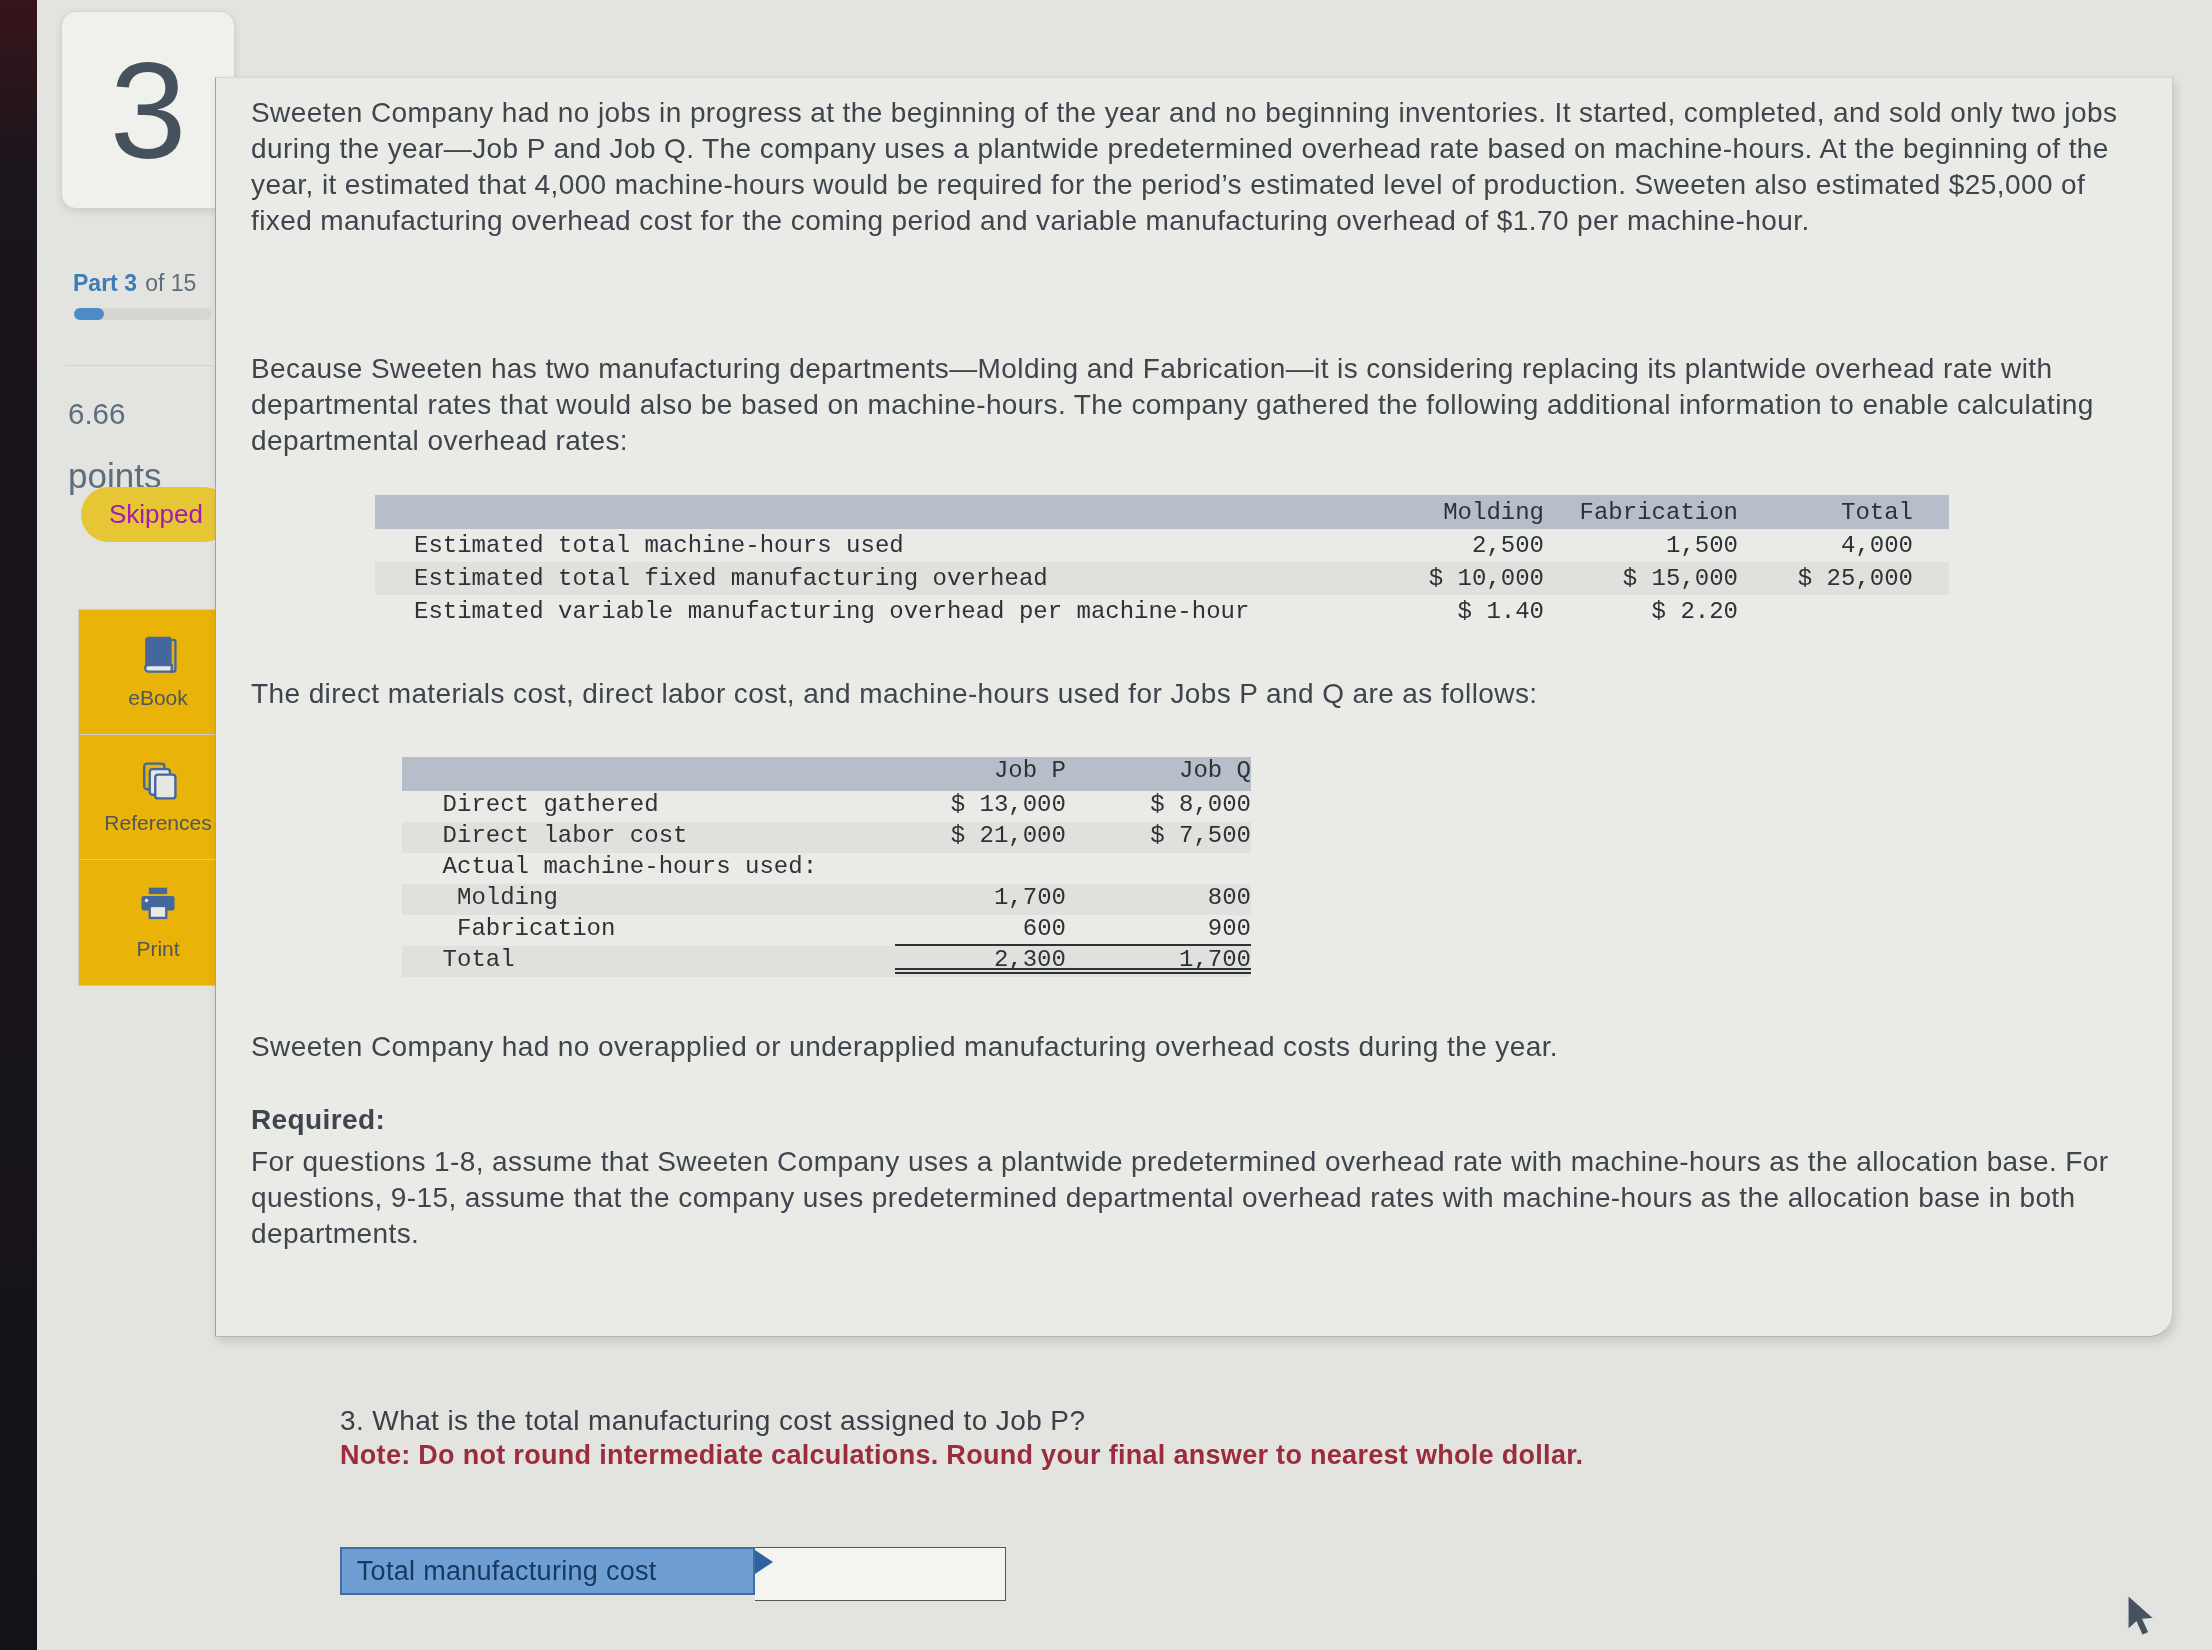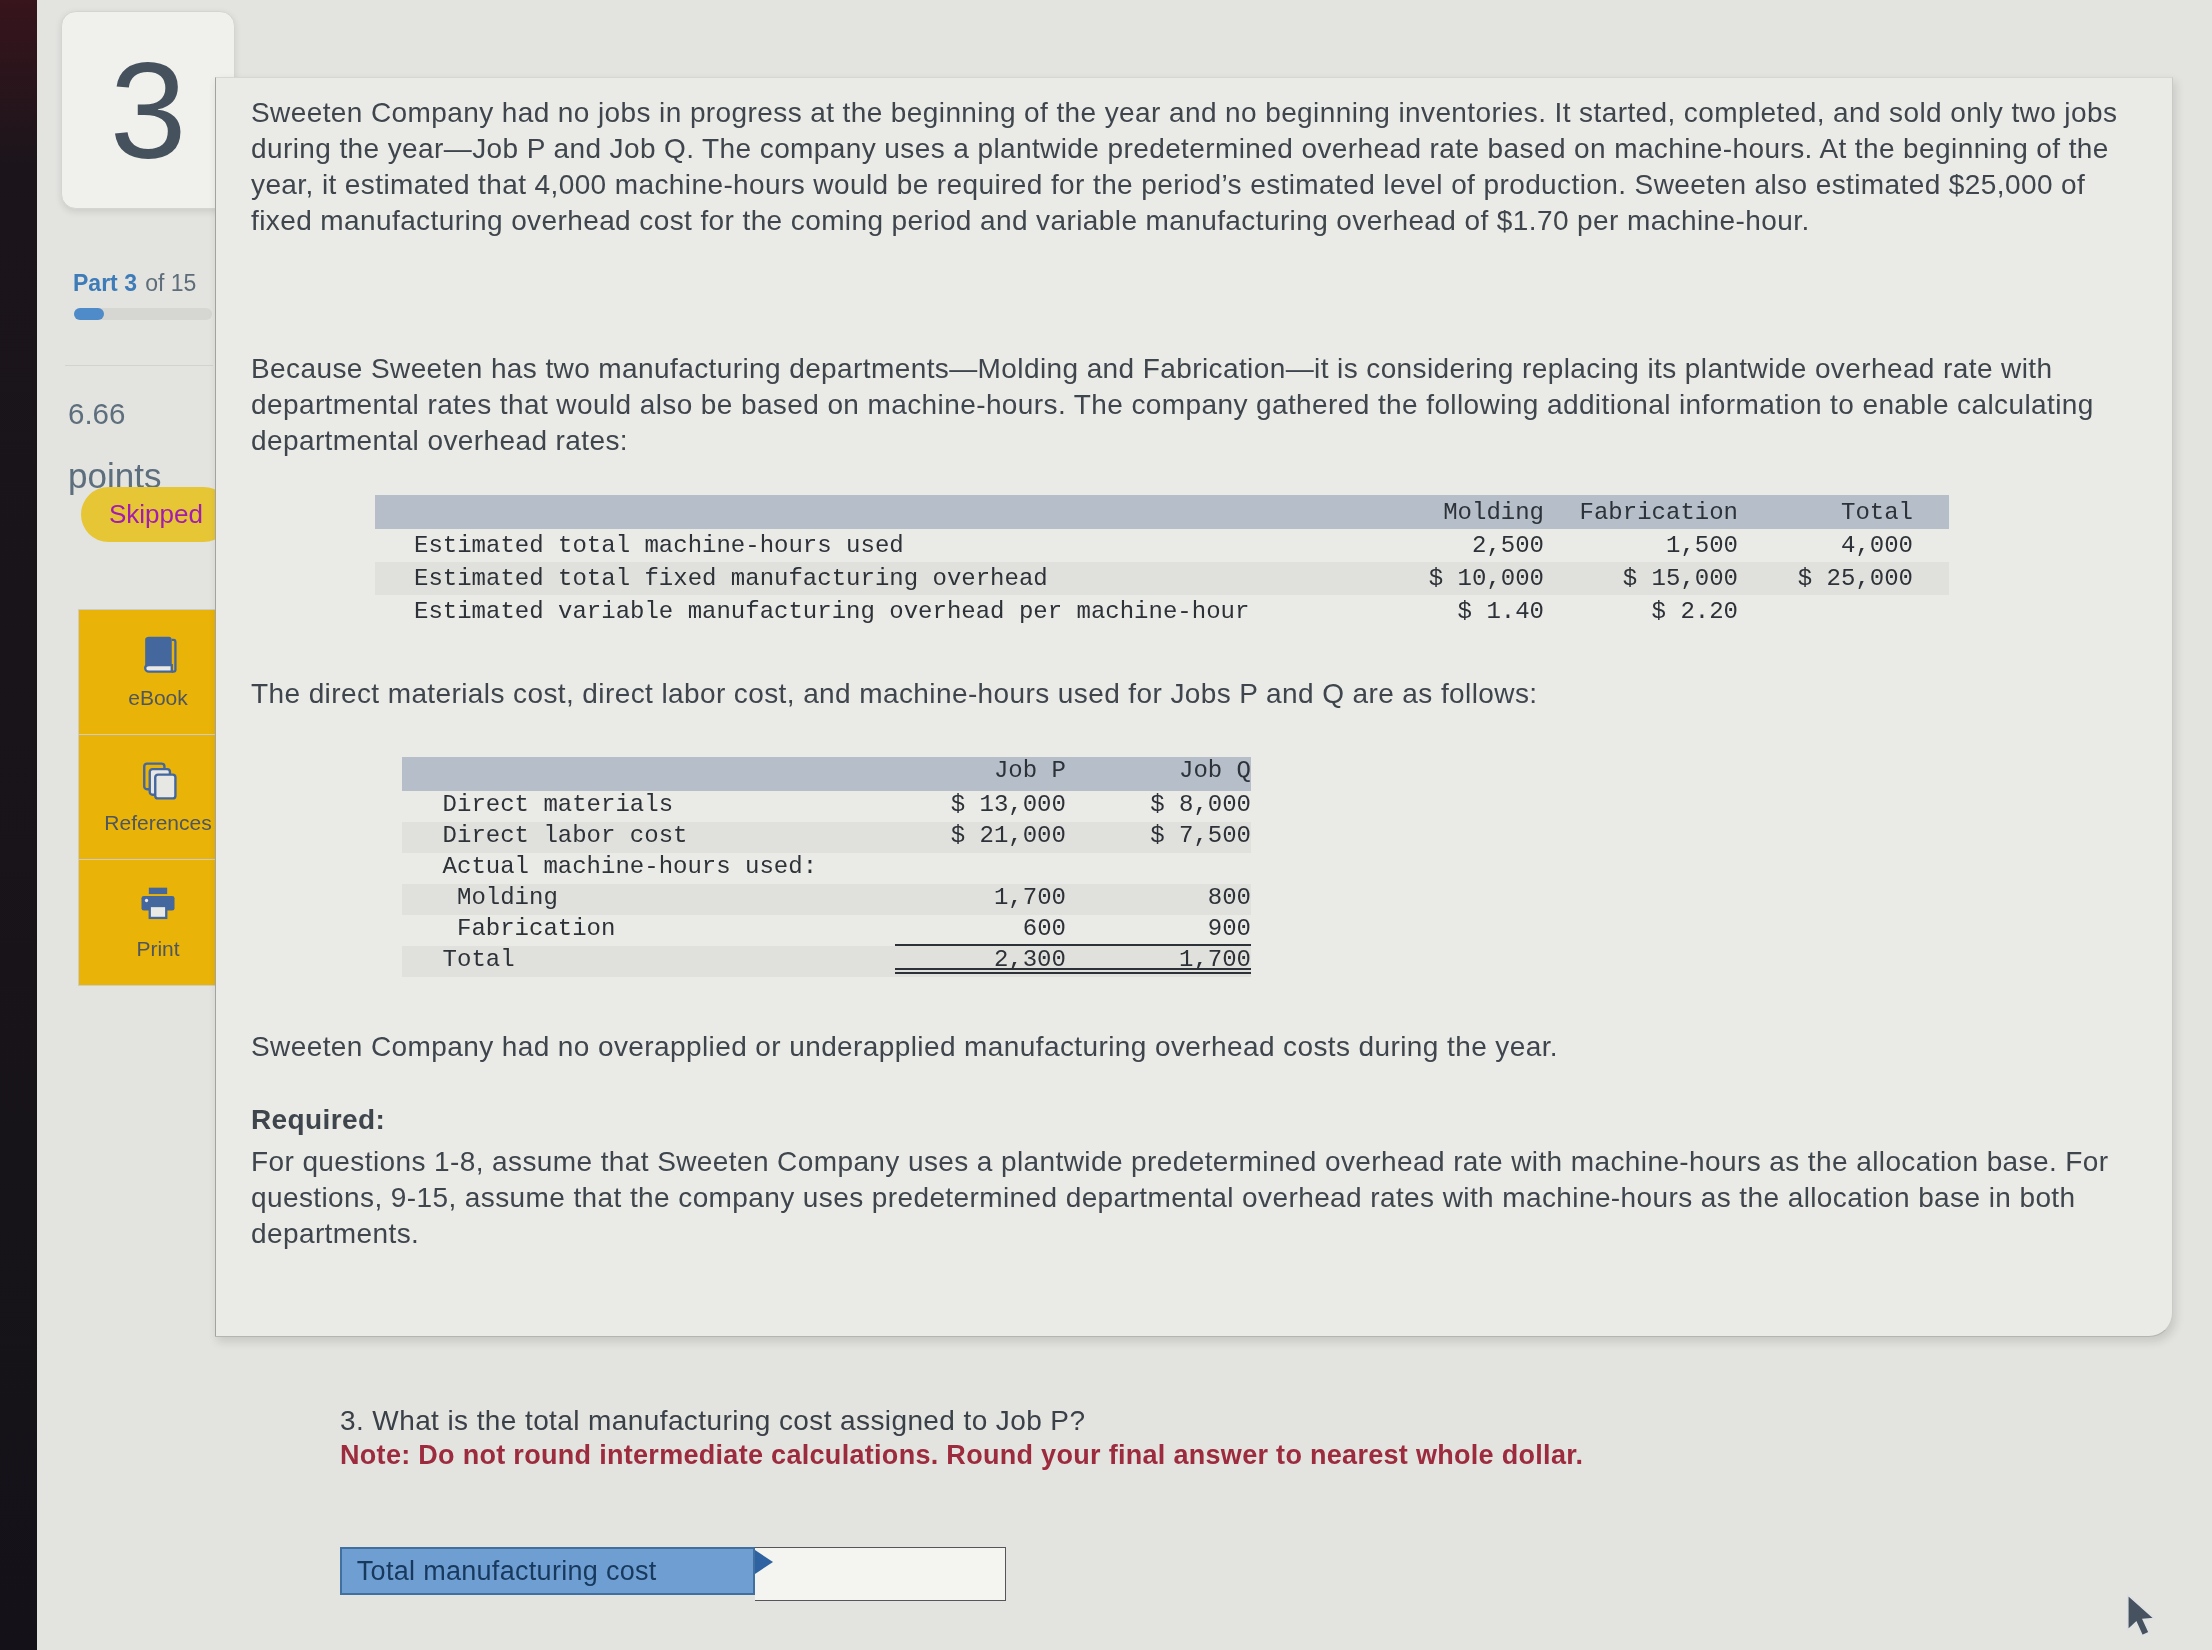--- a/index.html
+++ b/index.html
@@ -188,21 +188,21 @@
 
     <div class="para p3">The direct materials cost, direct labor cost, and machine-hours used for Jobs P and Q are as follows:</div>
 
     <div class="jobs mono">
       <div class="trow thead">
         <div class="c-label"></div>
         <div class="cp">Job P</div>
         <div class="cq">Job Q</div>
       </div>
       <div class="trow">
-        <div class="c-label">Direct materials</div>
+        <div class="c-label">Direct gathered</div>
         <div class="cp">$ 13,000</div>
         <div class="cq">$ 8,000</div>
       </div>
       <div class="trow stripe">
         <div class="c-label">Direct labor cost</div>
         <div class="cp">$ 21,000</div>
         <div class="cq">$ 7,500</div>
       </div>
       <div class="trow">
         <div class="c-label">Actual machine-hours used:</div>

